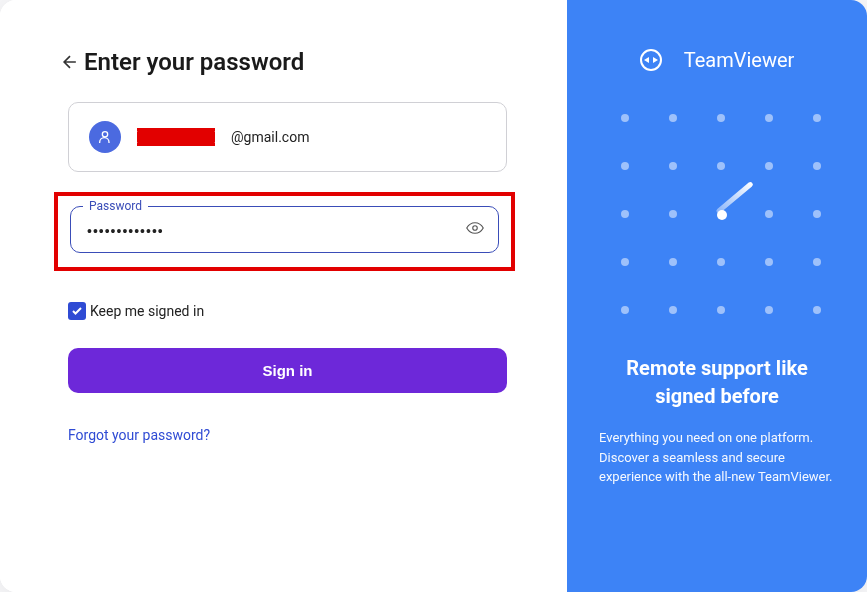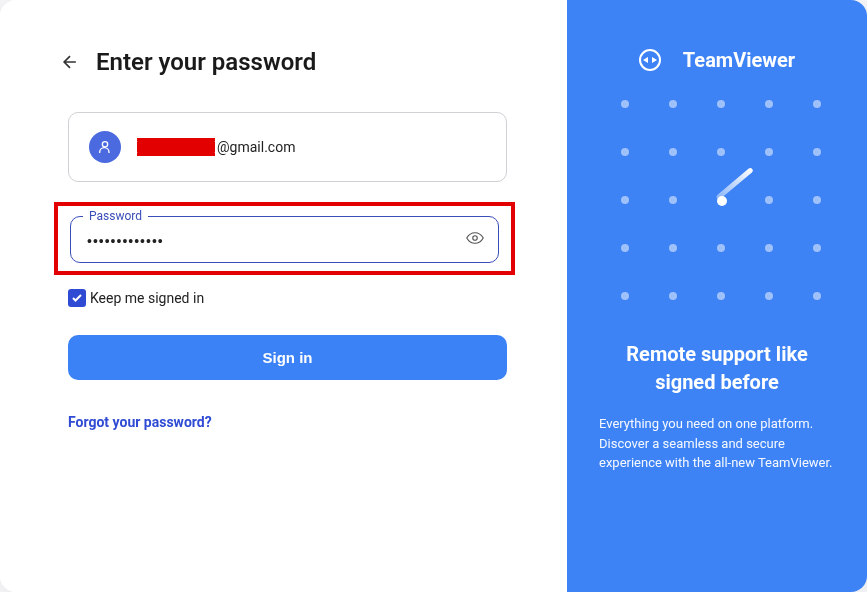--- a/index.html
+++ b/index.html
@@ -21,22 +21,22 @@
       box-shadow: 0 4px 20px rgba(0,0,0,0.05);
     }
     .left-panel {
       flex: 1;
       padding: 48px 60px;
       background: #fff;
     }
     .header {
       display: flex;
       align-items: center;
-      gap: 16px;
-      margin-bottom: 36px;
+      gap: 4px;
+      margin-bottom: 26px;
     }
     .back-btn {
       cursor: pointer;
       display: flex;
       align-items: center;
       justify-content: center;
       color: #333;
     }
     .title {
       font-size: 24px;
@@ -59,21 +59,21 @@
       border-radius: 50%;
       background: #4b6ae0;
       display: flex;
       align-items: center;
       justify-content: center;
       color: #fff;
     }
     .email-row {
       display: flex;
       align-items: center;
-      gap: 2px;
+      gap: 16px;
     }
     .redacted {
       width: 78px;
       height: 12px;
       background: #e20000;
       border-radius: 1px;
       position: relative;
     }
     .redacted::before, .redacted::after {
       content: '';
@@ -84,24 +84,24 @@
       left: 0;
     }
     .redacted::before { top: -3px; }
     .redacted::after { bottom: -3px; }
     .email-domain {
       font-size: 14px;
       color: #222;
     }
     .highlight-box {
       border: 4px solid #e20000;
-      padding: 10px 12px 8px 12px;
+      padding: 10px 12px 14px 12px;
       margin-left: -6px;
       margin-right: -8px;
-      margin-bottom: 14px;
+      margin-bottom: 31px;
     }
     .password-field {
       position: relative;
       border: 1px solid #3a4db8;
       border-radius: 10px;
       padding: 14px 44px 12px 16px;
     }
     .field-label {
       position: absolute;
       top: -8px;
@@ -148,53 +148,53 @@
     .checkbox svg { color: #fff; }
     .checkbox-label {
       font-size: 14px;
       color: #222;
       cursor: pointer;
     }
     .signin-btn {
       width: calc(100% - 8px);
       margin-left: 8px;
       padding: 14px;
-      background: #3b82f6;
+      background: #6d28d9;
       color: #fff;
       border: none;
       border-radius: 10px;
       font-size: 15px;
       font-weight: 600;
       cursor: pointer;
       margin-bottom: 34px;
     }
     .forgot-link {
       margin-left: 8px;
       color: #2f4bd4;
       font-size: 14px;
-      font-weight: 700;
+      font-weight: 400;
       cursor: pointer;
     }
     .right-panel {
       width: 300px;
       background: #3d83f6;
       color: #fff;
       padding: 48px 24px;
       display: flex;
       flex-direction: column;
       align-items: center;
       position: relative;
     }
     .brand {
       display: flex;
       align-items: center;
       gap: 22px;
       font-size: 20px;
-      font-weight: 700;
-      margin-bottom: 4px;
+      font-weight: 400;
+      margin-bottom: 18px;
     }
     .brand-icon {
       width: 22px;
       height: 22px;
       border: 2.5px solid #fff;
       border-radius: 50%;
       display: flex;
       align-items: center;
       justify-content: center;
       position: relative;

